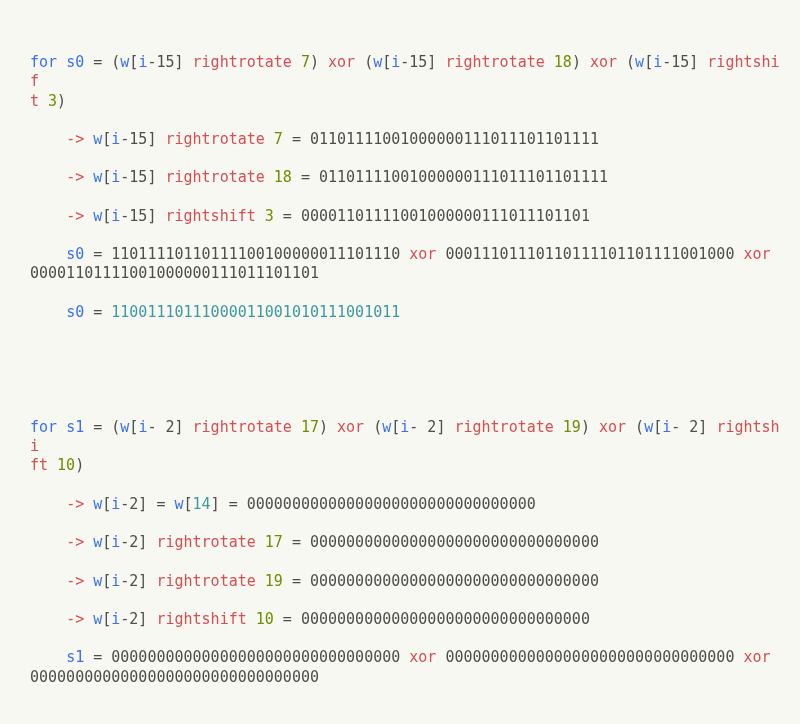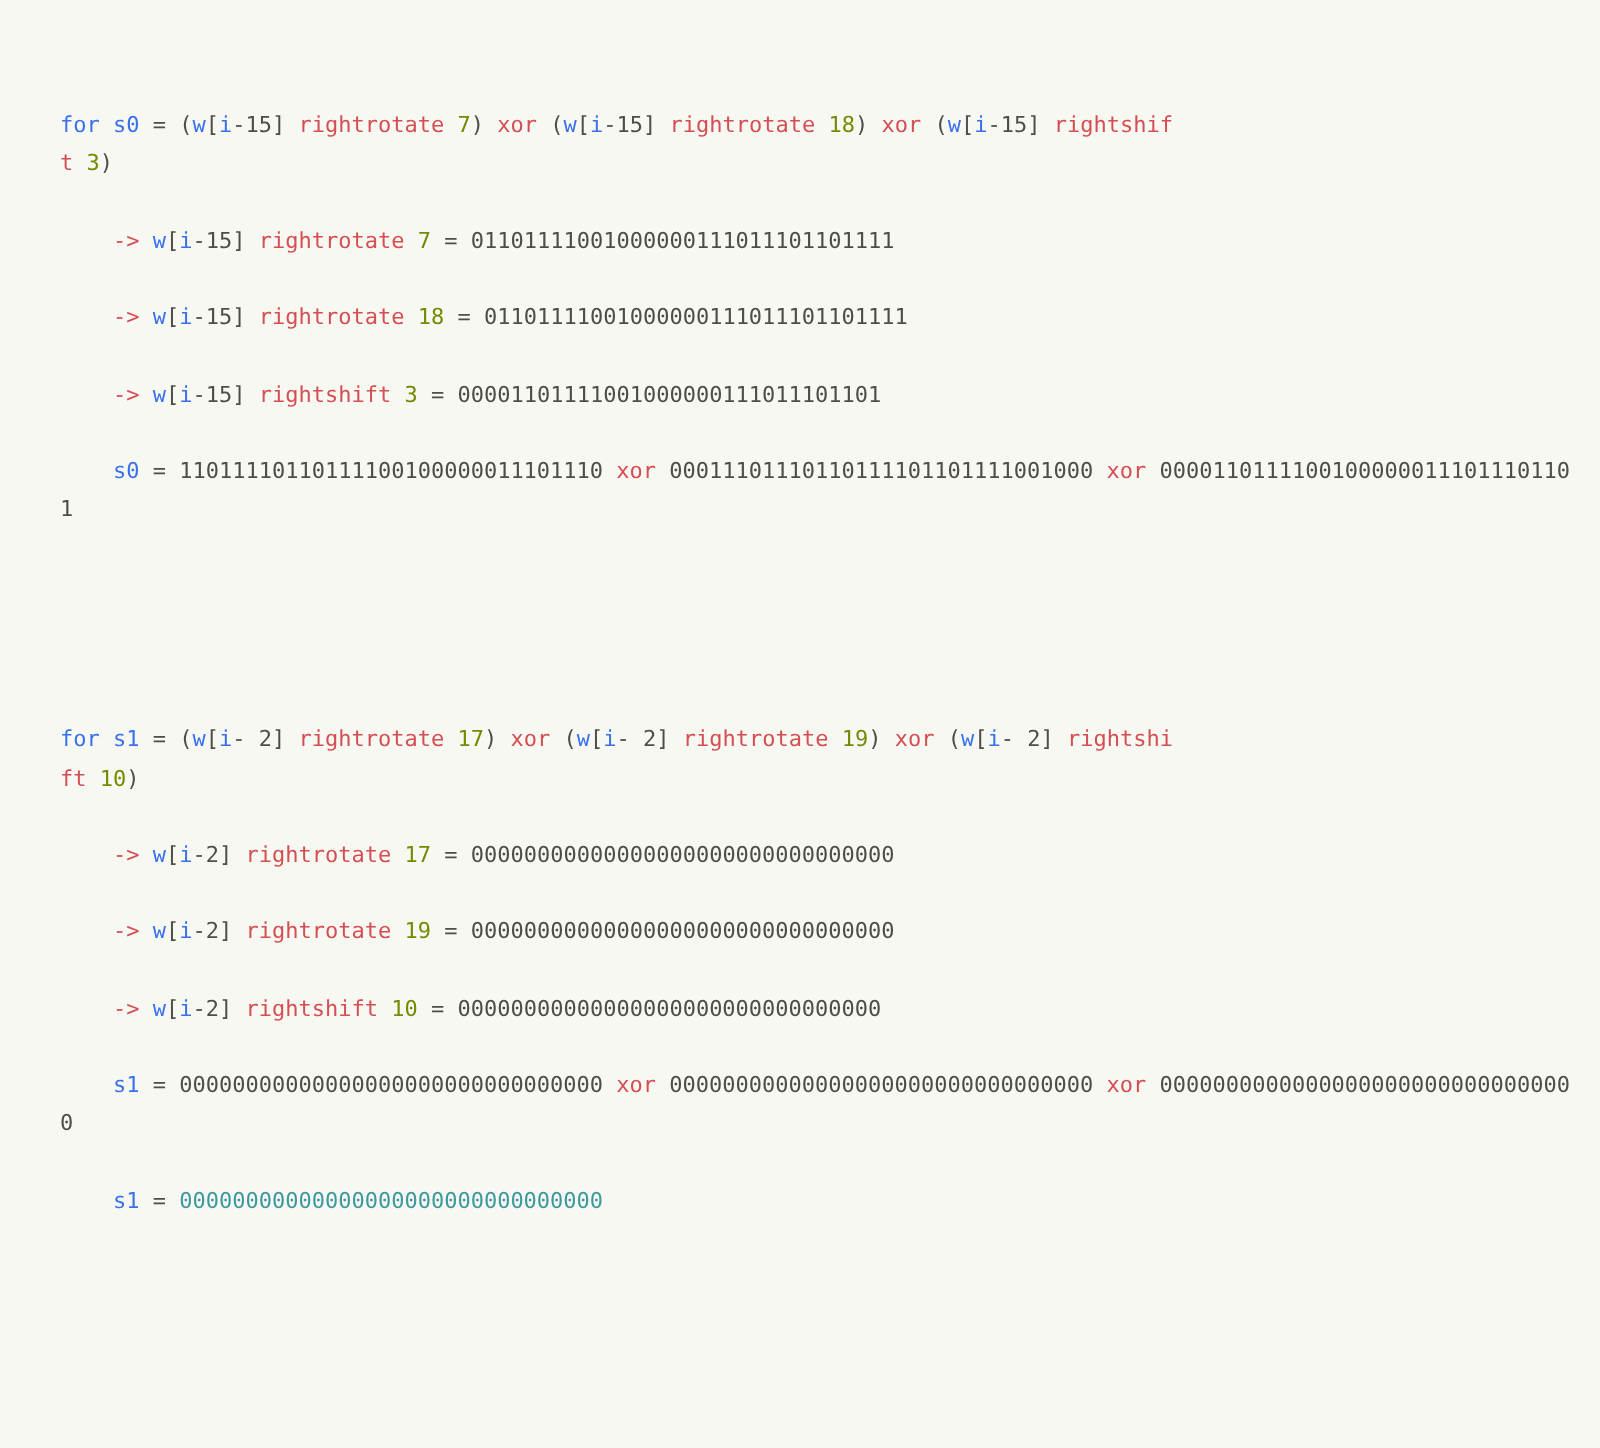--- a/index.html
+++ b/index.html
@@ -12,21 +12,21 @@
     height: 724px;
     overflow: hidden;
     font-family: "DejaVu Sans Mono", "Liberation Mono", monospace;
   }
   #code-block {
     box-sizing: border-box;
     width: 800px;
     height: 724px;
     background: #f8f8f2;
     padding: 34px 14px 14px 30px;
-    font-size: 11px;
+    font-size: 15px;
     line-height: 19.2px;
     white-space: pre-wrap;
     word-break: break-all;
     color: #4d4d4c;
   }
   .line { display: block; min-height: 19.2px; }
   .blank { display: block; height: 19.2px; }
   .kw   { color: #3971ed; }
   .var  { color: #3971ed; }
   .fn   { color: #d54e53; }
@@ -39,27 +39,28 @@
 </style>
 </head>
 <body>
 
 <div id="code-block">
 <span class="line"><span class="kw">for </span><span class="var">s0</span><span class="plain"> = (</span><span class="var">w</span><span class="plain">[</span><span class="var">i</span><span class="plain">-15] </span><span class="fn">rightrotate</span><span class="plain"> </span><span class="gnum">7</span><span class="plain">) </span><span class="op">xor</span><span class="plain"> (</span><span class="var">w</span><span class="plain">[</span><span class="var">i</span><span class="plain">-15] </span><span class="fn">rightrotate</span><span class="plain"> </span><span class="gnum">18</span><span class="plain">) </span><span class="op">xor</span><span class="plain"> (</span><span class="var">w</span><span class="plain">[</span><span class="var">i</span><span class="plain">-15] </span><span class="fn">rightshif</span></span><span class="line"><span class="fn">t</span><span class="plain"> </span><span class="gnum">3</span><span class="plain">)</span></span>
 <span class="line"><span class="plain">    </span><span class="op">-&gt;</span><span class="plain"> </span><span class="var">w</span><span class="plain">[</span><span class="var">i</span><span class="plain">-15] </span><span class="fn">rightrotate</span><span class="plain"> </span><span class="gnum">7</span><span class="plain"> = </span><span class="bin">01101111001000000111011101101111</span></span>
 <span class="line"><span class="plain">    </span><span class="op">-&gt;</span><span class="plain"> </span><span class="var">w</span><span class="plain">[</span><span class="var">i</span><span class="plain">-15] </span><span class="fn">rightrotate</span><span class="plain"> </span><span class="gnum">18</span><span class="plain"> = </span><span class="bin">01101111001000000111011101101111</span></span>
 <span class="line"><span class="plain">    </span><span class="op">-&gt;</span><span class="plain"> </span><span class="var">w</span><span class="plain">[</span><span class="var">i</span><span class="plain">-15] </span><span class="fn">rightshift</span><span class="plain"> </span><span class="gnum">3</span><span class="plain"> = </span><span class="bin">00001101111001000000111011101101</span></span>
 <span class="line"><span class="plain">    </span><span class="var">s0</span><span class="plain"> = </span><span class="bin">11011110110111100100000011101110</span><span class="plain"> </span><span class="op">xor</span><span class="plain"> </span><span class="bin">00011101110110111101101111001000</span><span class="plain"> </span><span class="op">xor</span><span class="plain"> </span><span class="bin">00001101111001000000111011101101</span></span>
+<span class="line"><span class="plain">    </span><span class="var">s0</span><span class="plain"> = </span><span class="rbin">11001110111000011001010111001011</span></span>
 <span class="blank"></span>
 <span class="blank"></span>
 <span class="line"><span class="kw">for </span><span class="var">s1</span><span class="plain"> = (</span><span class="var">w</span><span class="plain">[</span><span class="var">i</span><span class="plain">- 2] </span><span class="fn">rightrotate</span><span class="plain"> </span><span class="gnum">17</span><span class="plain">) </span><span class="op">xor</span><span class="plain"> (</span><span class="var">w</span><span class="plain">[</span><span class="var">i</span><span class="plain">- 2] </span><span class="fn">rightrotate</span><span class="plain"> </span><span class="gnum">19</span><span class="plain">) </span><span class="op">xor</span><span class="plain"> (</span><span class="var">w</span><span class="plain">[</span><span class="var">i</span><span class="plain">- 2] </span><span class="fn">rightshi</span></span><span class="line"><span class="fn">ft</span><span class="plain"> </span><span class="gnum">10</span><span class="plain">)</span></span>
+<span class="line"><span class="plain">    </span><span class="op">-&gt;</span><span class="plain"> </span><span class="var">w</span><span class="plain">[</span><span class="var">i</span><span class="plain">-2] = </span><span class="var">w</span><span class="plain">[</span><span class="num">14</span><span class="plain">] = </span><span class="bin">00000000000000000000000000000000</span></span>
 <span class="line"><span class="plain">    </span><span class="op">-&gt;</span><span class="plain"> </span><span class="var">w</span><span class="plain">[</span><span class="var">i</span><span class="plain">-2] </span><span class="fn">rightrotate</span><span class="plain"> </span><span class="gnum">17</span><span class="plain"> = </span><span class="bin">00000000000000000000000000000000</span></span>
 <span class="line"><span class="plain">    </span><span class="op">-&gt;</span><span class="plain"> </span><span class="var">w</span><span class="plain">[</span><span class="var">i</span><span class="plain">-2] </span><span class="fn">rightrotate</span><span class="plain"> </span><span class="gnum">19</span><span class="plain"> = </span><span class="bin">00000000000000000000000000000000</span></span>
 <span class="line"><span class="plain">    </span><span class="op">-&gt;</span><span class="plain"> </span><span class="var">w</span><span class="plain">[</span><span class="var">i</span><span class="plain">-2] </span><span class="fn">rightshift</span><span class="plain"> </span><span class="gnum">10</span><span class="plain"> = </span><span class="bin">00000000000000000000000000000000</span></span>
 <span class="line"><span class="plain">    </span><span class="var">s1</span><span class="plain"> = </span><span class="bin">00000000000000000000000000000000</span><span class="plain"> </span><span class="op">xor</span><span class="plain"> </span><span class="bin">00000000000000000000000000000000</span><span class="plain"> </span><span class="op">xor</span><span class="plain"> </span><span class="bin">00000000000000000000000000000000</span></span>
-<span class="line"><span class="plain">    </span><span class="var">s1</span><span class="plain"> = </span><span class="rbin">00000000000000000000000000000000</span></span>
 
 
 
 
 
 
 </div>
 
 </body></html>

